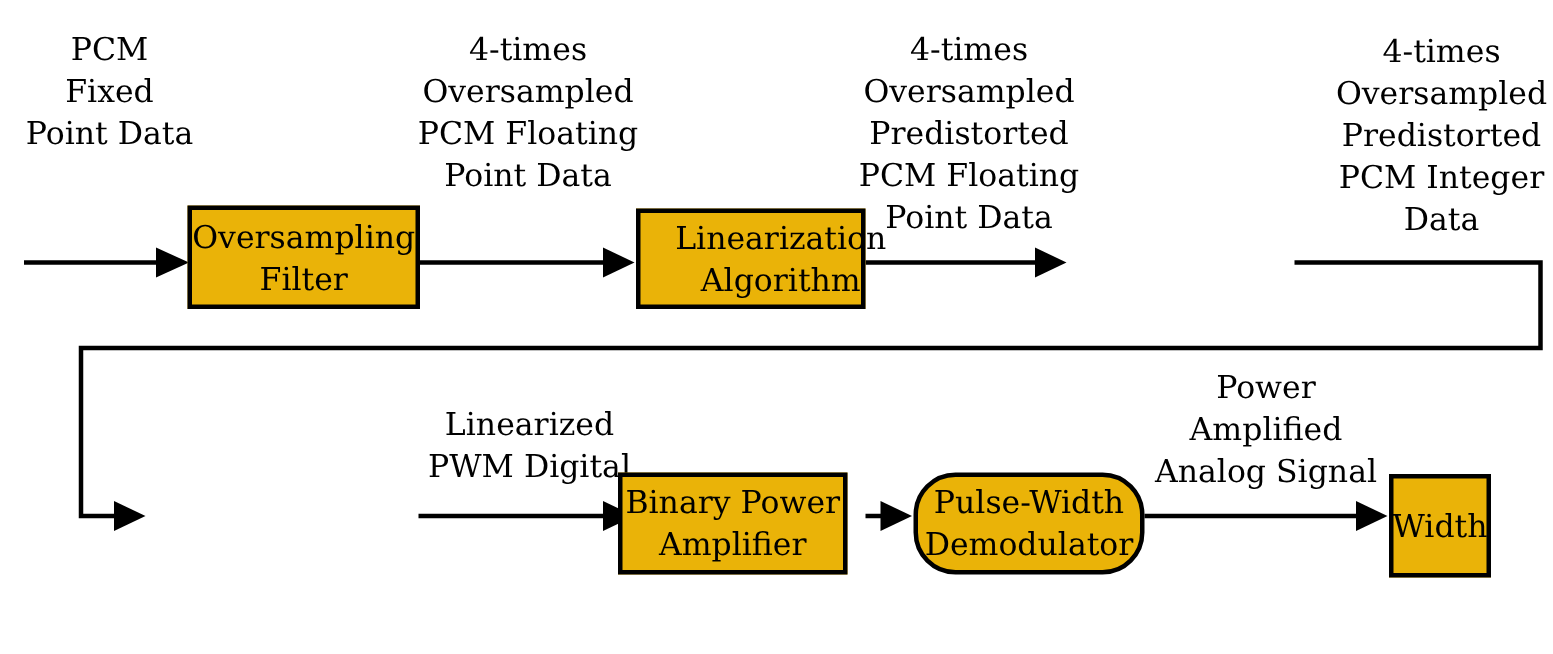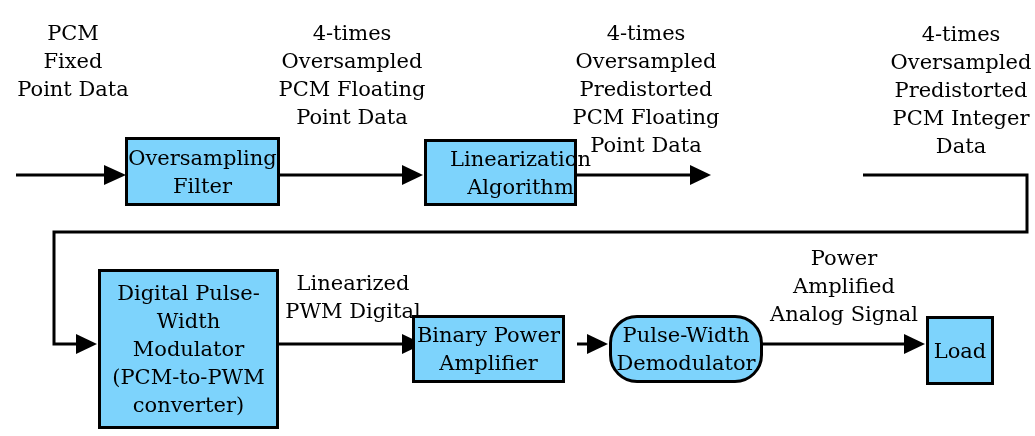--- a/index.html
+++ b/index.html
@@ -14,21 +14,21 @@
   }
   #wires {
     position: absolute;
     left: 0; top: 0;
     width: 1035px; height: 436px;
   }
   .box {
     position: absolute;
     box-sizing: border-box;
     border: 3px solid #000000;
-    background: #7dd3fc;
+    background: #eab308;
     display: flex;
     align-items: center;
     justify-content: center;
     text-align: center;
     white-space: pre;
     font-size: 21px;
     line-height: 28px;
   }
   .box-oversampling-filter      { left: 125px; top: 137px; width: 155px; height: 69px; }
   .box-linearization-algorithm  { left: 424px; top: 139px; width: 153px; height: 67px; padding-left: 40px; }
@@ -110,24 +110,19 @@
   <div class="siglabel siglabel-pwm">Linearized
 PWM Digital</div>
   <div class="siglabel siglabel-analog">Power
 Amplified
 Analog Signal</div>
 
   <div class="box box-oversampling-filter">Oversampling
 Filter</div>
   <div class="box box-linearization-algorithm">Linearization
 Algorithm</div>
-  <div class="box box-digital-pwm">Digital Pulse-
-Width
-Modulator
-(PCM-to-PWM
-converter)</div>
   <div class="box box-binary-power-amplifier">Binary Power
 Amplifier</div>
   <div class="box box-pulse-width-demodulator">Pulse-Width
 Demodulator</div>
-  <div class="box box-load">Load</div>
+  <div class="box box-load">Width</div>
 
 </div>
 
 </body></html>

